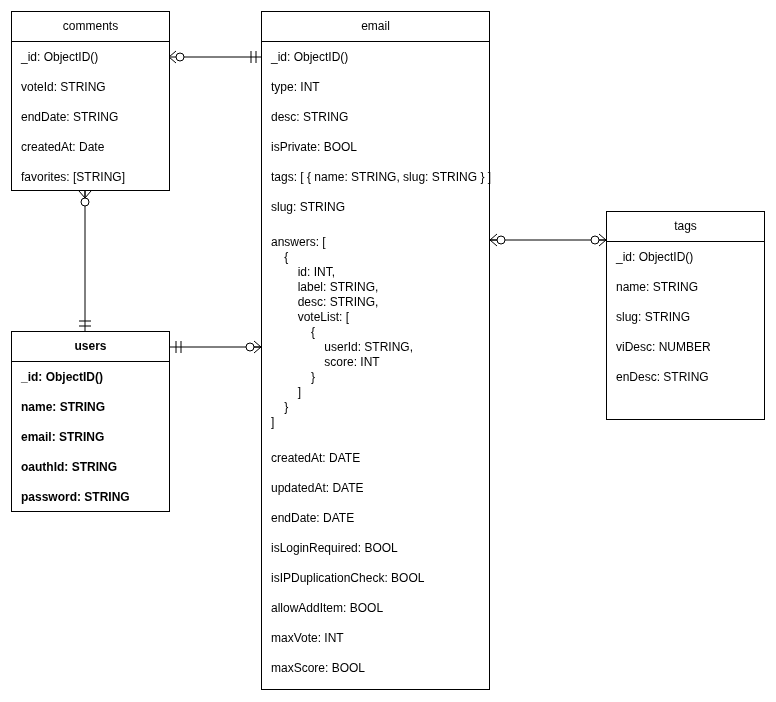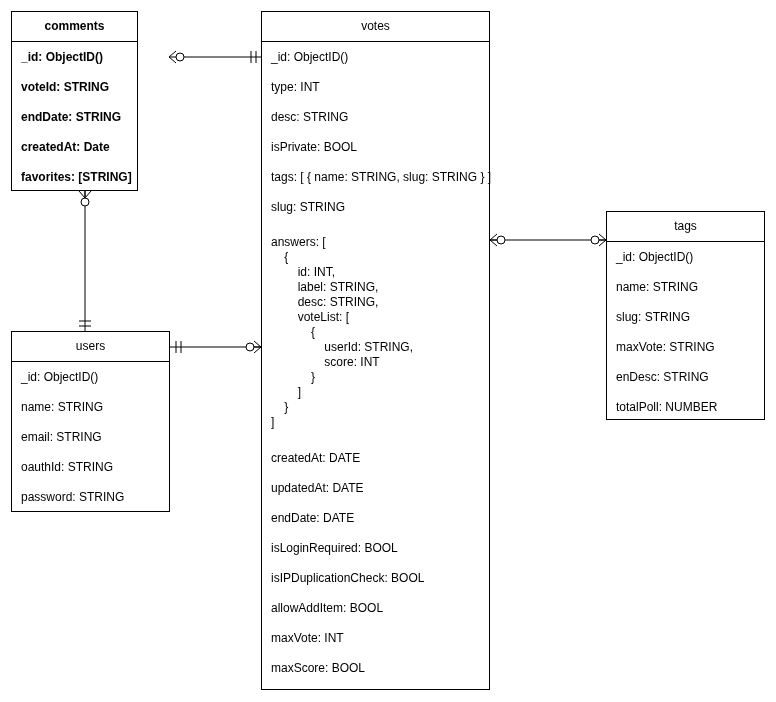--- a/index.html
+++ b/index.html
@@ -127,44 +127,44 @@
       <polyline points="497,234 490,240 497,246"></polyline>
       <line x1="490" y1="240" x2="497" y2="240"></line>
       <circle cx="501" cy="240" r="4"></circle>
 
       <polyline points="599,234 606,240 599,246"></polyline>
       <line x1="599" y1="240" x2="606" y2="240"></line>
       <circle cx="595" cy="240" r="4"></circle>
     </g>
   </svg>
 
-  <div class="entity" style="left:11px; top:11px; width:127px; height:180px;font-weight:bold;">
+  <div class="entity" style="left:11px; top:11px; width:159px; height:180px;">
     <div class="entity-title">comments</div>
     <ul class="entity-fields">
       <li class="field">_id: ObjectID()</li>
       <li class="field">voteId: STRING</li>
       <li class="field">endDate: STRING</li>
       <li class="field">createdAt: Date</li>
       <li class="field">favorites: [STRING]</li>
     </ul>
   </div>
 
-  <div class="entity" style="left:11px; top:331px; width:159px; height:181px;">
+  <div class="entity" style="left:11px; top:331px; width:159px; height:181px;font-weight:bold;">
     <div class="entity-title">users</div>
     <ul class="entity-fields">
       <li class="field">_id: ObjectID()</li>
       <li class="field">name: STRING</li>
       <li class="field">email: STRING</li>
       <li class="field">oauthId: STRING</li>
       <li class="field">password: STRING</li>
     </ul>
   </div>
 
   <div class="entity" style="left:261px; top:11px; width:229px; height:679px;">
-    <div class="entity-title">votes</div>
+    <div class="entity-title">email</div>
     <ul class="entity-fields">
       <li class="field">_id: ObjectID()</li>
       <li class="field">type: INT</li>
       <li class="field">desc: STRING</li>
       <li class="field">isPrivate: BOOL</li>
       <li class="field">tags: [ { name: STRING, slug: STRING } ]</li>
       <li class="field">slug: STRING</li>
       <li class="field-block" style="padding-top:13px; padding-bottom:13px;">answers: [
     {
         id: INT,
@@ -188,19 +188,18 @@
       <li class="field">maxScore: BOOL</li>
     </ul>
   </div>
 
   <div class="entity" style="left:606px; top:211px; width:159px; height:209px;">
     <div class="entity-title">tags</div>
     <ul class="entity-fields">
       <li class="field">_id: ObjectID()</li>
       <li class="field">name: STRING</li>
       <li class="field">slug: STRING</li>
-      <li class="field">maxVote: STRING</li>
+      <li class="field">viDesc: NUMBER</li>
       <li class="field">enDesc: STRING</li>
-      <li class="field">totalPoll: NUMBER</li>
     </ul>
   </div>
 
 </div>
 
 </body></html>

